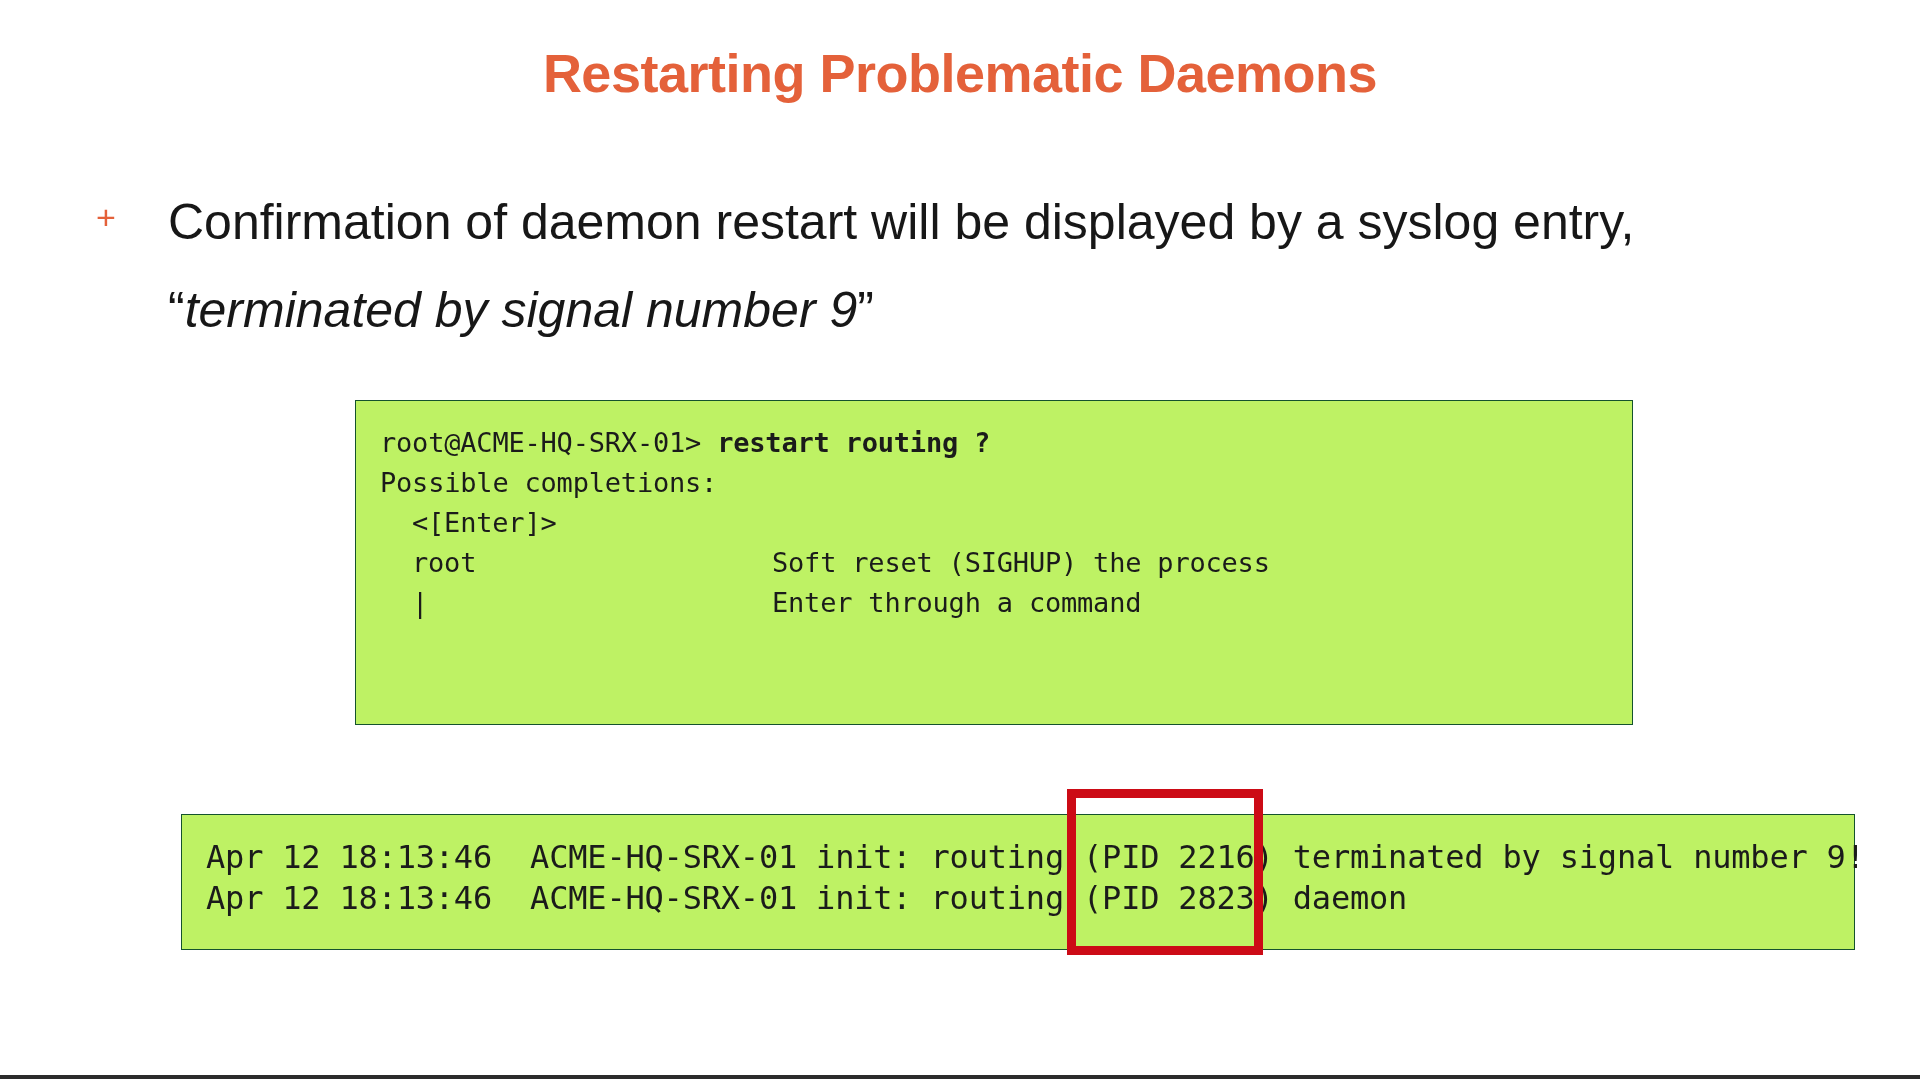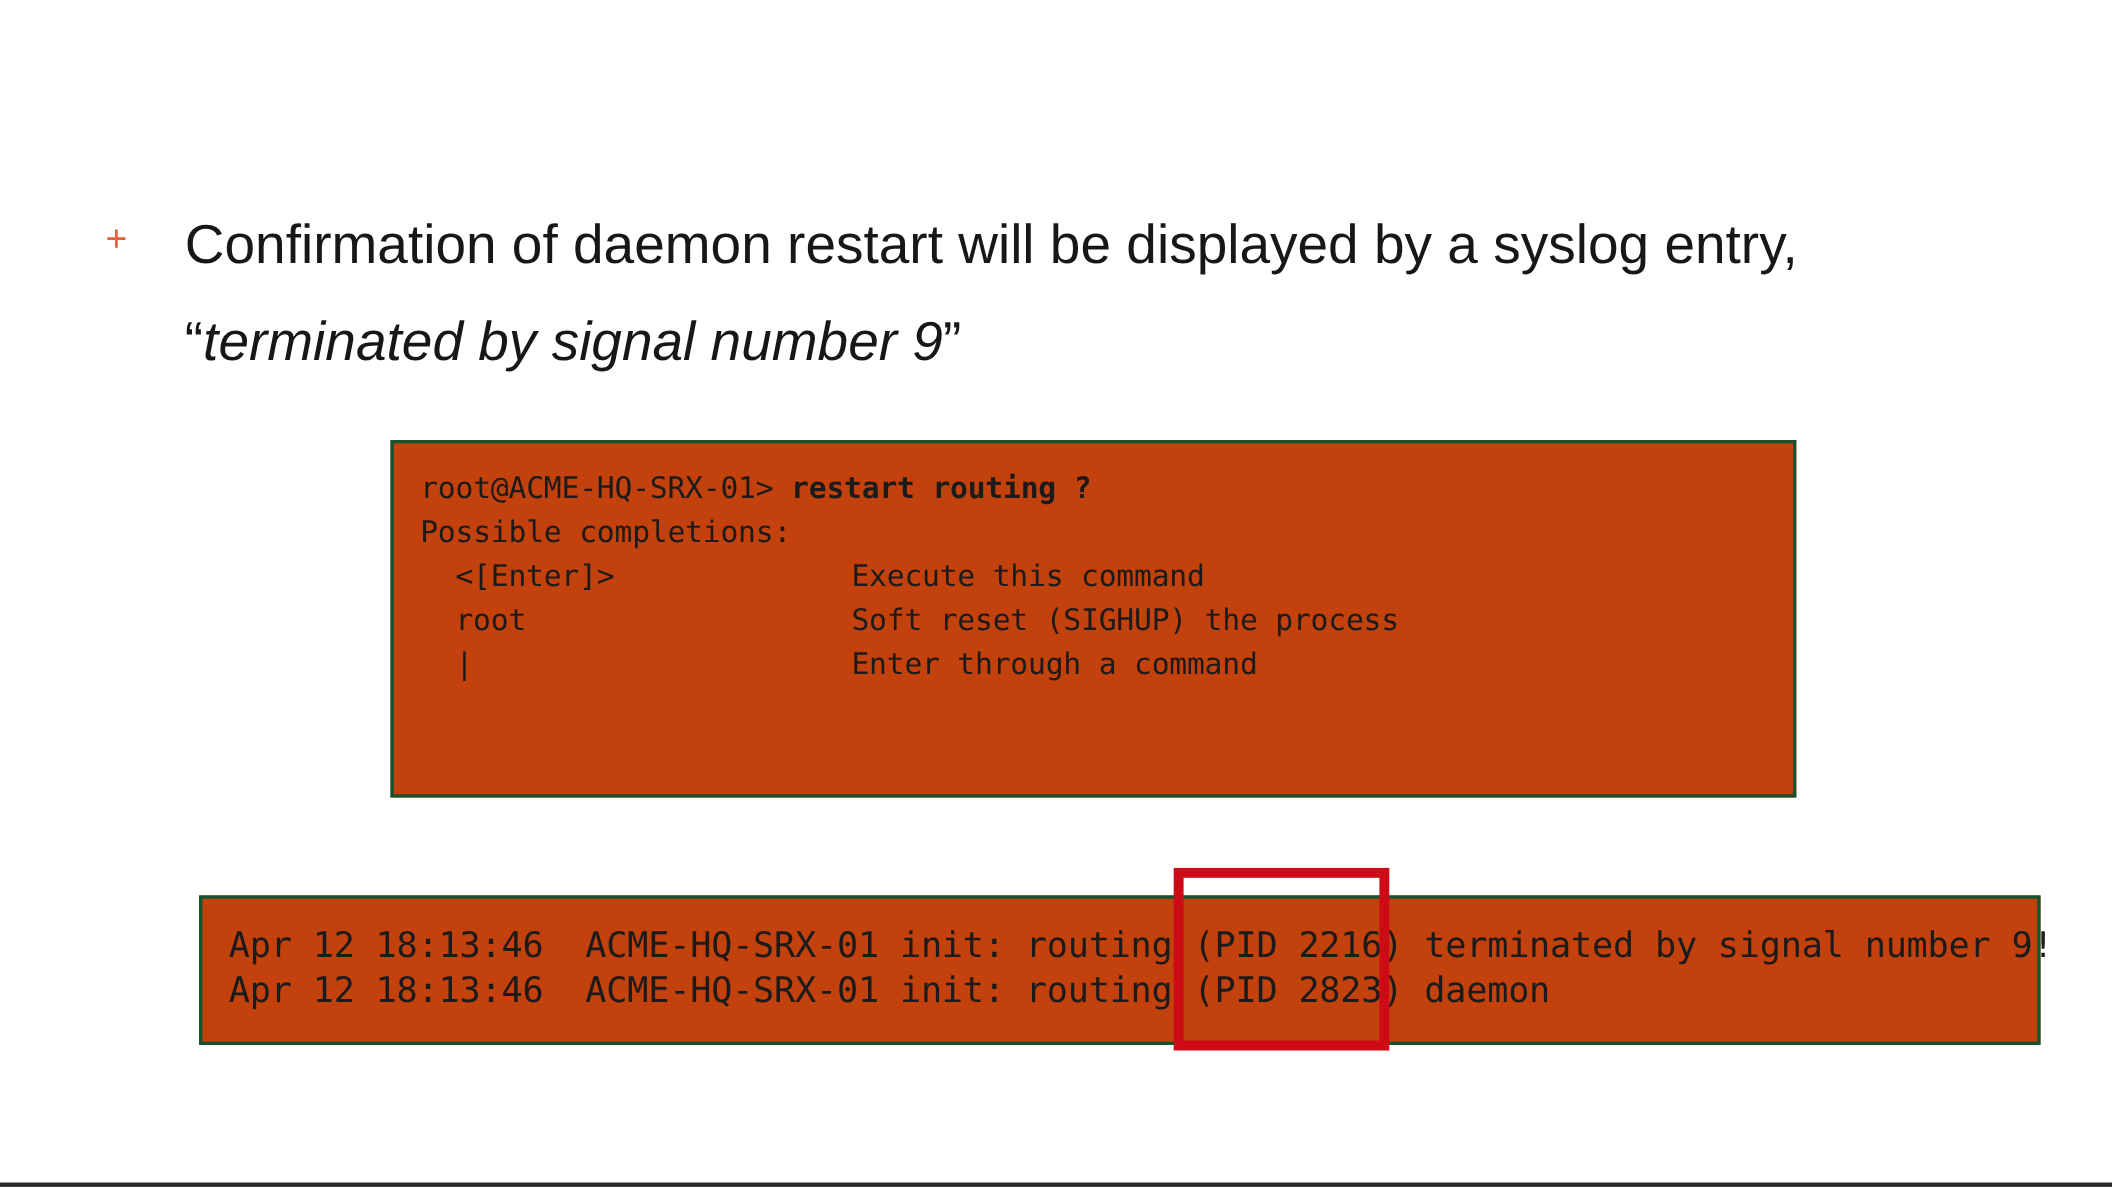--- a/index.html
+++ b/index.html
@@ -68,22 +68,22 @@
     letter-spacing: 0px;
     max-width: 1560px;
   }
   .bullet-text .em {
     font-style: italic;
   }
 
   
   .code-box {
     position: absolute;
-    border: 3px solid #14532d;
-    background: #c2410c;
+    border: 1px solid #14532d;
+    background: #bef264;
     box-sizing: border-box;
   }
   #help-box {
     left: 355px;
     top: 400px;
     width: 1278px;
     height: 325px;
     padding: 22px 0 0 24px;
   }
   #syslog-box {
@@ -152,35 +152,35 @@
     top: 1075px;
     height: 4px;
     background: #2b2b2b;
   }
 </style>
 </head>
 <body>
 
 <div class="slide">
 
+  <div class="slide-title">Restarting Problematic Daemons</div>
 
   <div class="bullet-row">
     <span class="bullet-marker">+</span>
     <span class="bullet-text"><span>Confirmation of daemon restart will be displayed by a syslog entry, “</span><span class="em">terminated by signal number 9</span><span>”</span></span>
   </div>
 
   <div class="code-box" id="help-box">
     <div class="mono term-line"><span>root@ACME-HQ-SRX-01&gt; </span><span class="cmd">restart routing ?</span></div>
 
     <div class="mono term-line">Possible completions:</div>
 
     <div class="completion-indent">
       <div class="mono completion-line">
         <span class="opt">&lt;[Enter]&gt;</span>
-        <span>Execute this command</span>
       </div>
       <div class="mono completion-line">
         <span class="opt">root</span>
         <span>Soft reset (SIGHUP) the process</span>
       </div>
       <div class="mono completion-line">
         <span class="opt">|</span>
         <span>Enter through a command</span>
       </div>
     </div>

